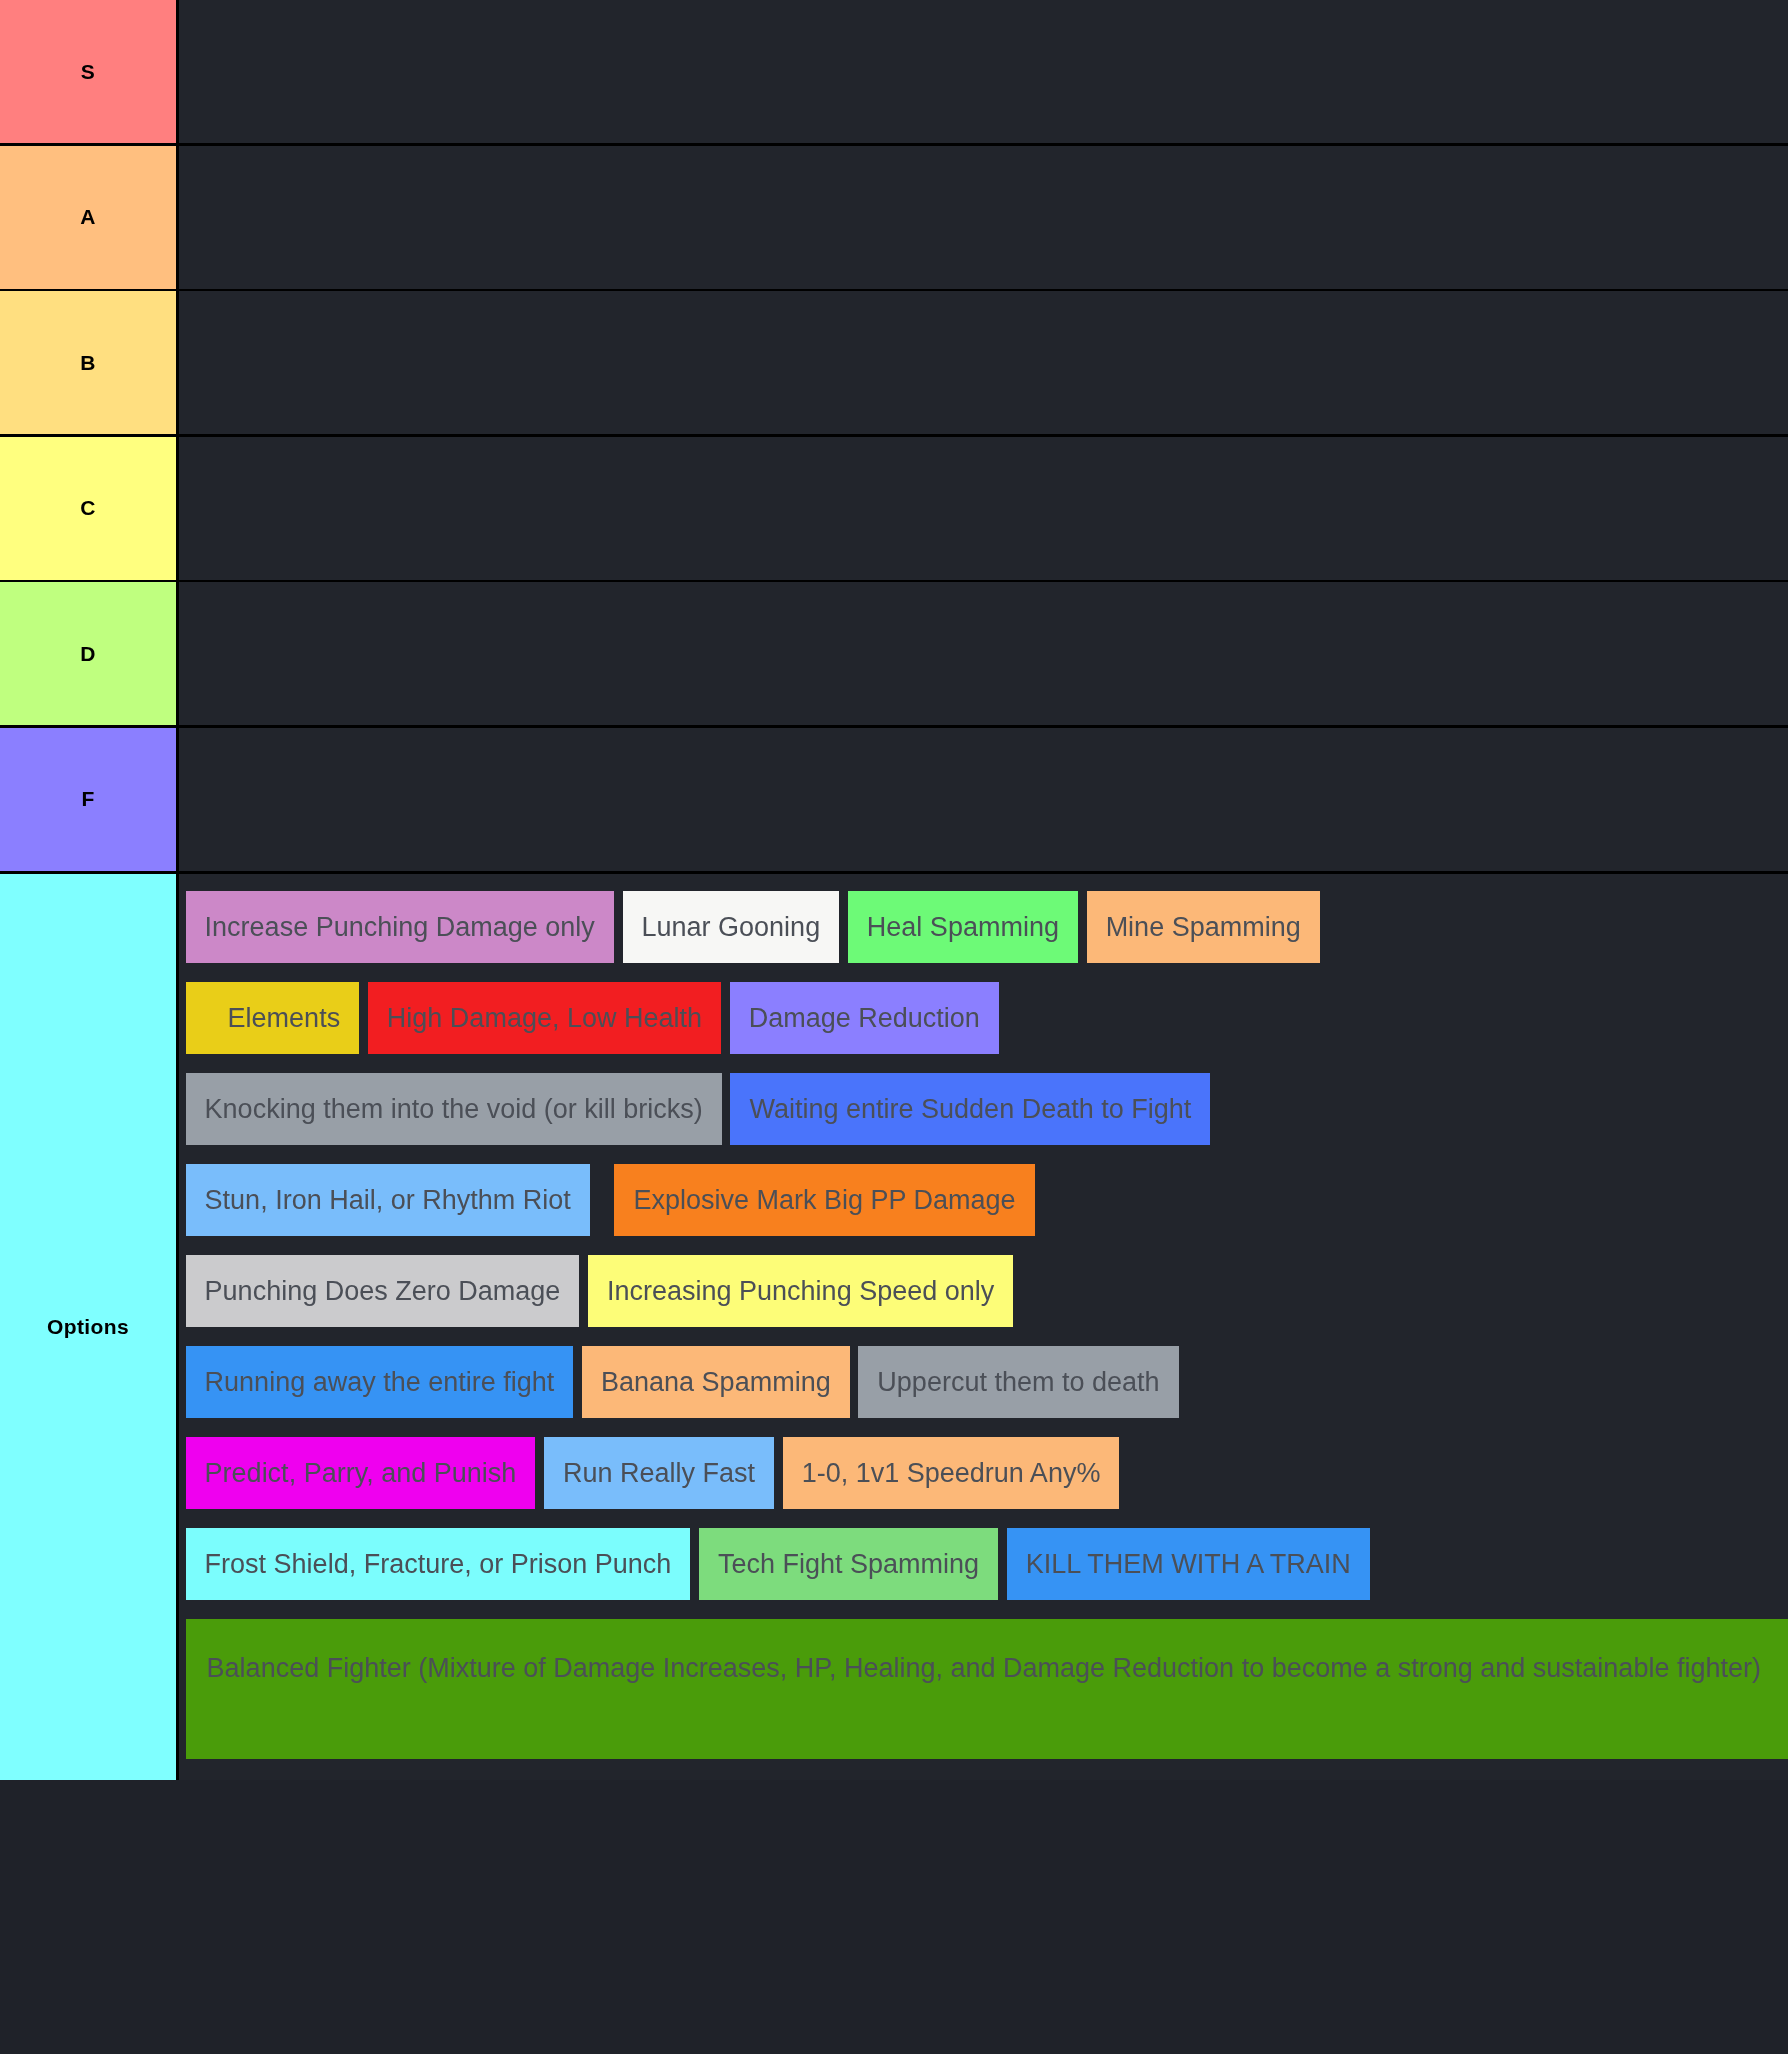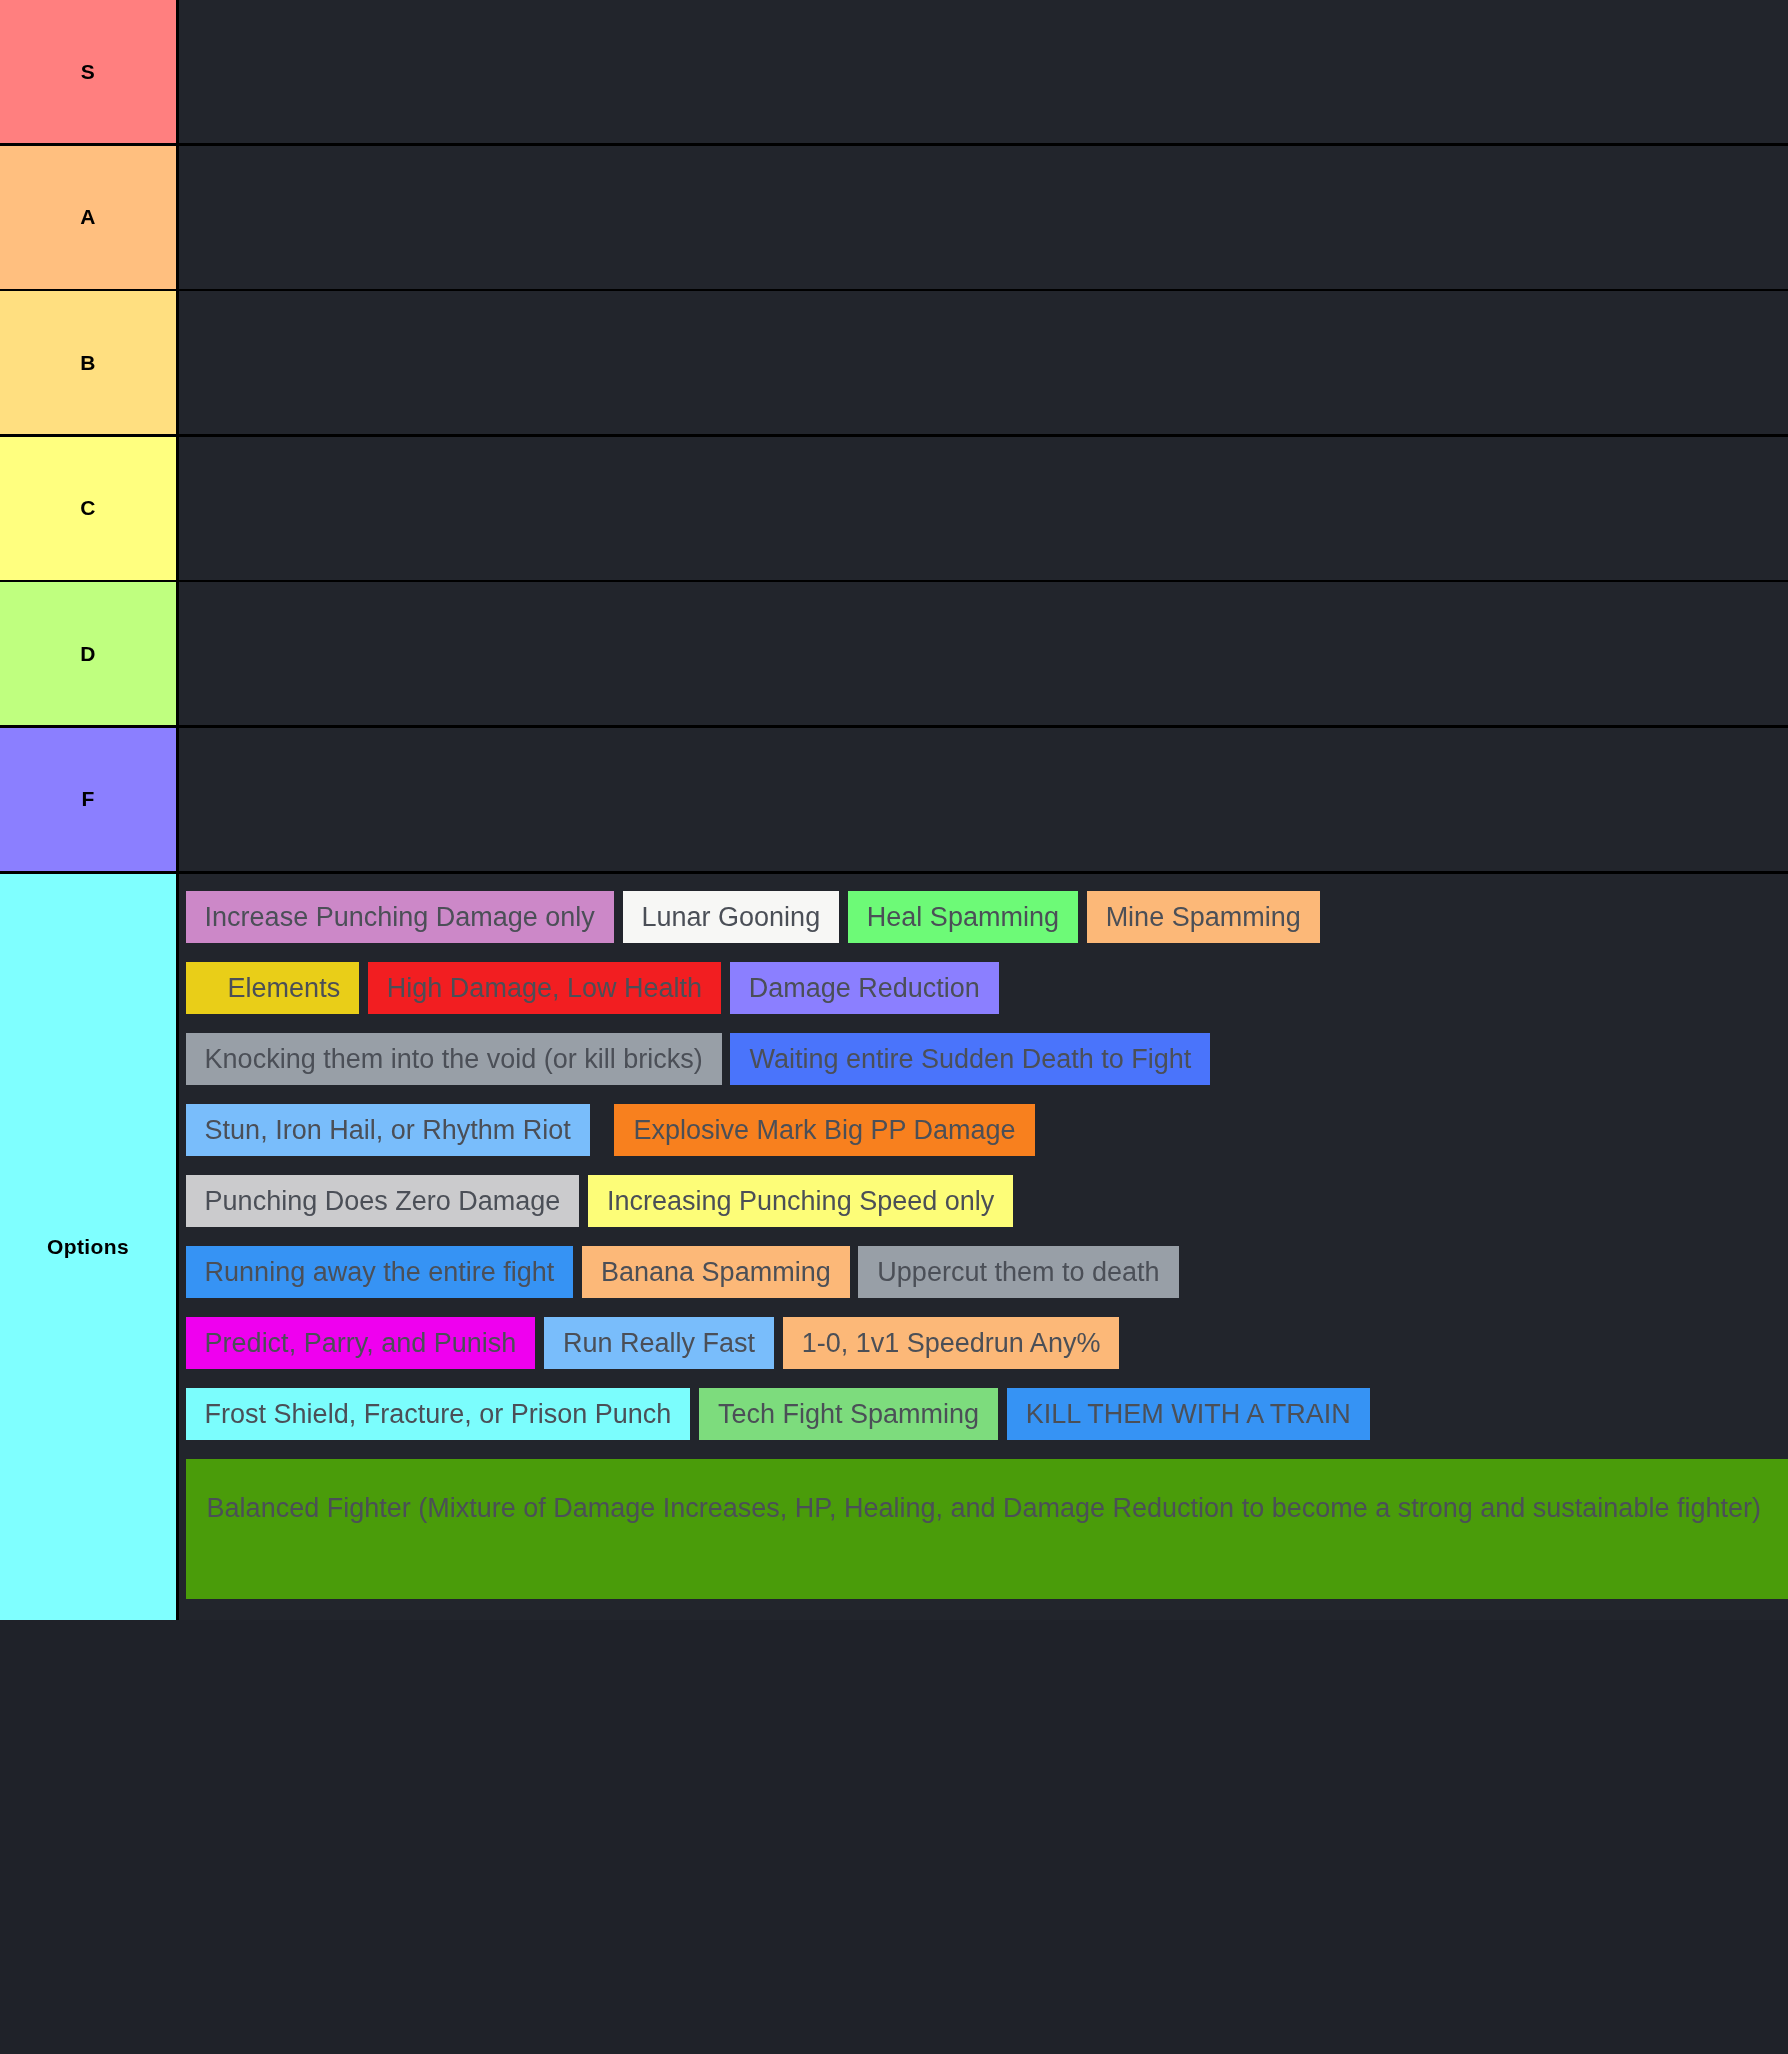--- a/index.html
+++ b/index.html
@@ -62,21 +62,21 @@
     padding: 0 0 0 7px;
     margin-top: 19px;
   }
   .tile-row:first-child { margin-top: 17.5px; }
   .tile-row:last-child  { margin-bottom: 17.5px; }
 
   .tile {
     display: flex;
     align-items: center;
     justify-content: center;
-    height: 52px;
+    height: 72px;
     padding: 0 19px;
     color: #4b4f57;
     font-size: 27px;
     font-family: "Liberation Sans", sans-serif;
     white-space: nowrap;
     line-height: 1.15;
     flex: 0 0 auto;
   }
 
   .tile.wide {

